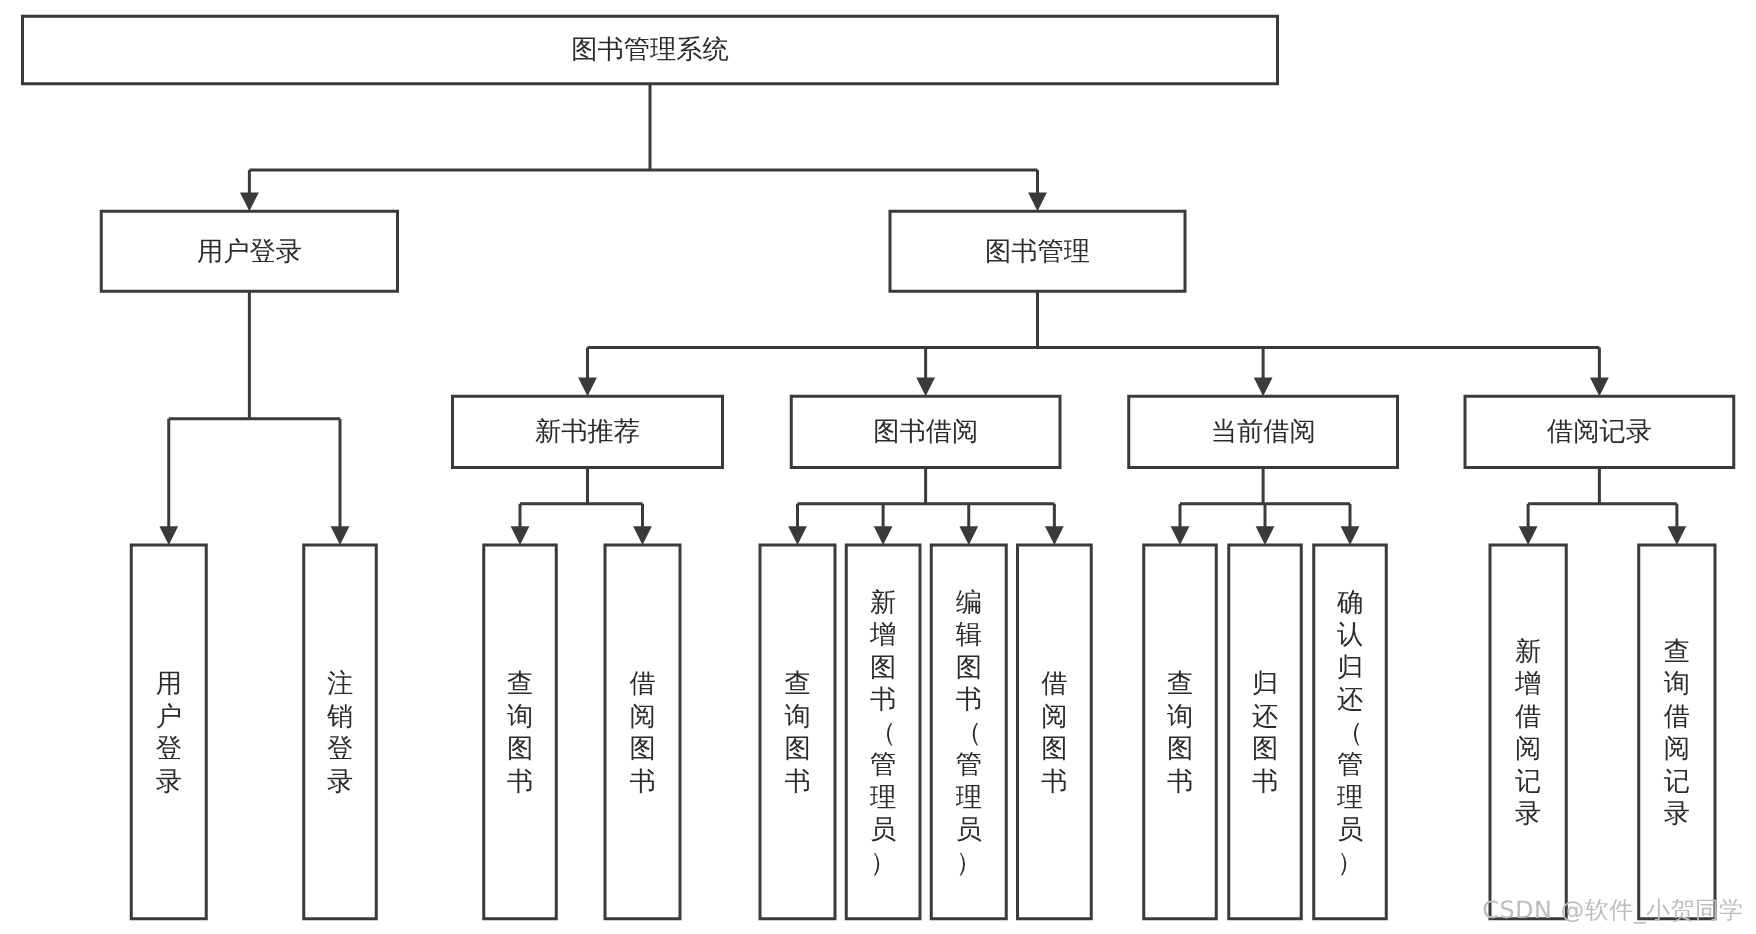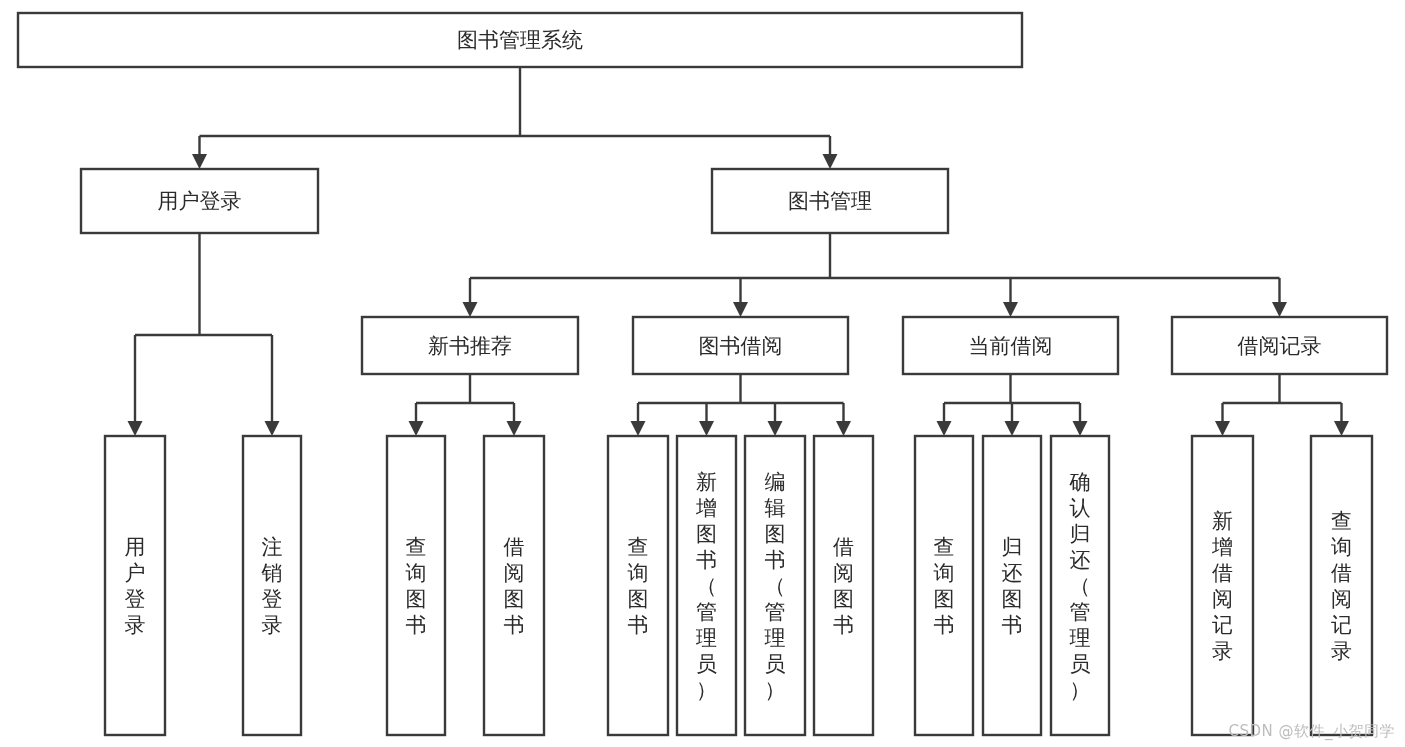--- a/index.html
+++ b/index.html
@@ -45,21 +45,21 @@
   }
   .arrow-head {
     fill: #3a3a3a;
     stroke: none;
   }
   .watermark {
     position: absolute;
     right: 10px;
     bottom: 6px;
     font-family: "DejaVu Sans", "Liberation Sans", sans-serif;
-    font-size: 15px;
+    font-size: 19px;
     color: #bdbdbd;
     white-space: nowrap;
     letter-spacing: 0.5px;
     pointer-events: none;
   }
 </style>
 </head>
 <body>
 
 <svg id="diagram" viewBox="0 0 1405 747">

